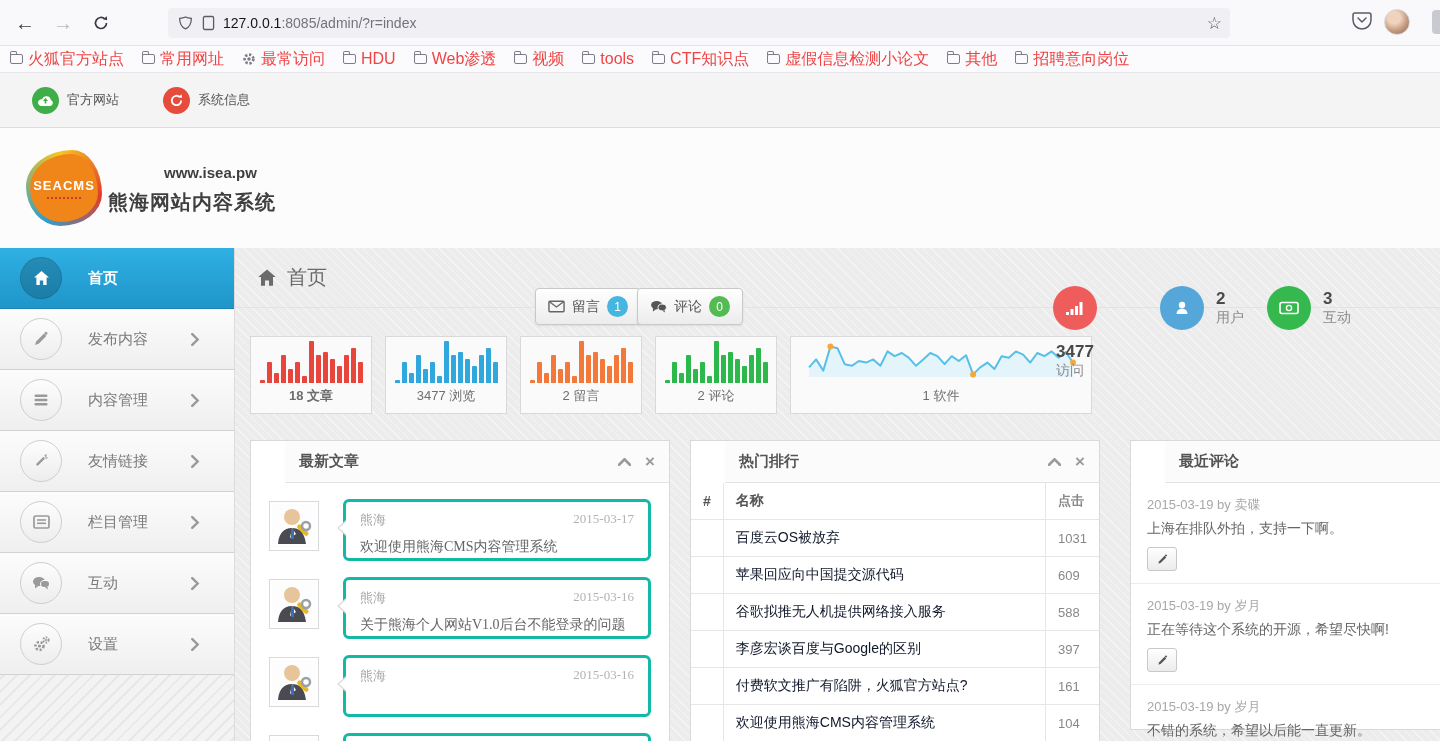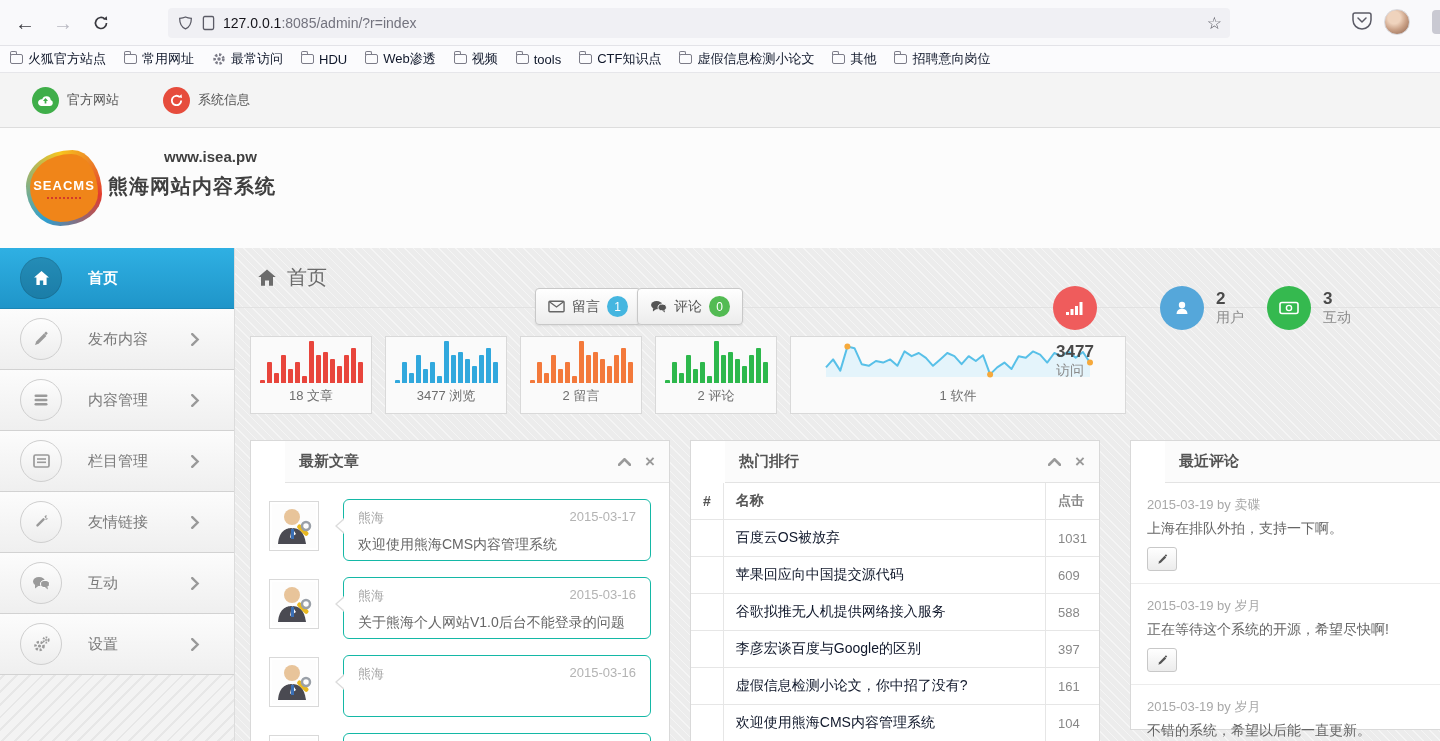--- a/index.html
+++ b/index.html
@@ -13,38 +13,38 @@
   .addr-bar { position:absolute; left:168px; top:8px; width:1062px; height:30px; background:#f0f0f4; border-radius:4px; display:flex; align-items:center; padding:0 10px; }
   .addr-text { font-size:14px; color:#15141a; margin-left:8px; white-space:nowrap; }
   .addr-text .muted { color:#73737e; }
   .addr-star { position:absolute; right:8px; top:5px; font-size:17px; color:#55555e; }
   .chrome-ic { position:absolute; top:9px; display:flex; align-items:center; justify-content:center; }
   .avatar-ic { width:26px; height:26px; border-radius:50%; background:radial-gradient(circle at 38% 32%, #efd3bd 0 28%, #caa187 55%, #8a5f49 100%); border:1px solid #d8d8dd; }
   .ext-sliver { position:absolute; right:-6px; top:10px; width:14px; height:24px; background:#c9c9d2; border-radius:4px; }
 
   
   .bookmarks { position:absolute; left:0; top:46px; width:1440px; height:27px; background:#fbfbfd; border-bottom:1px solid #e6e6ea; display:flex; align-items:center; gap:18px; padding-left:10px; z-index:29; }
-  .bm { display:flex; align-items:center; gap:5px; font-size:13px; color:#0f172a; white-space:nowrap; }
+  .bm { display:flex; align-items:center; gap:5px; font-size:16px; color:#ef4444; white-space:nowrap; }
   .folder { width:13px; height:10px; border:1.2px solid #7c7c88; border-radius:2px; position:relative; display:inline-block; }
   .folder::before { content:""; position:absolute; left:-1px; top:-4px; width:5px; height:3px; border:1.2px solid #7c7c88; border-bottom:none; border-radius:2px 2px 0 0; }
 
   
   .quickbar { position:absolute; left:0; top:73px; width:1440px; height:55px; background:#f4f4f4; border-bottom:1px solid #ddd; display:flex; align-items:center; gap:44px; padding-left:32px; z-index:28; }
   .qitem { display:flex; align-items:center; gap:8px; font-size:13px; color:#555; }
   .qcircle { width:27px; height:27px; border-radius:50%; display:flex; align-items:center; justify-content:center; }
   .qc-green { background:#3fae49; }
   .qc-red { background:#e64c3c; }
 
   
   .site-header { position:absolute; left:0; top:128px; width:1440px; height:120px; background:#fcfcfc; z-index:27; }
   .logo-ring { position:absolute; left:26px; top:22px; width:76px; height:76px; background:conic-gradient(from 210deg,#2e9fd0,#f7c51e 40%,#e23b2e 70%,#2e9fd0); border-radius:61% 39% 55% 45% / 48% 58% 42% 52%; display:flex; align-items:center; justify-content:center; }
   .logo-blob { width:68px; height:68px; background:#f08519; border-radius:61% 39% 55% 45% / 48% 58% 42% 52%; display:flex; flex-direction:column; align-items:center; justify-content:center; }
   .logo-txt { color:#fff; font-size:13px; font-weight:bold; letter-spacing:1px; }
   .logo-sub { width:34px; border-bottom:2px dotted #d43a2a; margin-top:4px; }
-  .brand { position:absolute; left:108px; top:20px; }
+  .brand { position:absolute; left:108px; top:36px; }
   .brand-url { font-size:15px; font-weight:bold; color:#3f3f3f; margin-left:56px; }
   .brand-name { font-size:20px; font-weight:bold; color:#3f3f3f; margin-top:8px; letter-spacing:1px; }
   .hdr-btn { position:absolute; top:160px; height:37px; background:linear-gradient(#ffffff,#ececec); border:1px solid #c8c8c8; border-radius:4px; box-shadow:0 1px 2px rgba(0,0,0,.08); display:flex; align-items:center; gap:7px; padding:0 12px; font-size:14px; color:#555; }
   .badge { width:21px; height:21px; border-radius:50%; color:#fff; font-size:12px; display:flex; align-items:center; justify-content:center; }
   .badge-blue { background:#45b6e0; }
   .badge-green { background:#53bb53; }
   .stat-group { position:absolute; top:158px; display:flex; align-items:center; gap:12px; }
   .stat-circle { width:44px; height:44px; border-radius:50%; display:flex; align-items:center; justify-content:center; }
   .sc-red { background:#ef5c5c; } .sc-blue { background:#55a7da; } .sc-green { background:#35b94f; }
   .stat-num { font-size:17px; font-weight:bold; color:#4a4a4a; line-height:20px; }
@@ -76,21 +76,21 @@
   
   .panel { position:absolute; background:#fff; border:1px solid #d9d9d9; }
   .panel-hd { height:42px; border-bottom:1px solid #e3e3e3; background:#fbfbfb; display:flex; align-items:center; padding:0 14px;margin-left:34px; }
   .panel-title { font-size:15px; font-weight:bold; color:#555; }
   .panel-tools { margin-left:auto; display:flex; align-items:center; gap:14px; }
   .panel-x { font-size:17px; font-weight:bold; color:#9a9a9a; line-height:1; cursor:pointer; }
 
   
   .article { position:relative; margin:16px 16px 0 16px; height:62px; }
   .art-avatar { position:absolute; left:2px; top:2px; width:50px; height:50px; background:#fff; border:1px solid #d9d9d9; padding:2px; }
-  .bubble { position:absolute; left:76px; right:2px; top:0; bottom:0; border:1px solid #14b8a6; border-radius:6px; background:#fff; padding:9px 14px; }
+  .bubble { position:absolute; left:76px; right:2px; top:0; bottom:0; border:3px solid #14b8a6; border-radius:6px; background:#fff; padding:9px 14px;font-family:Liberation Serif, serif; }
   .bubble::before { content:""; position:absolute; left:-9px; top:18px; border-top:8px solid transparent; border-bottom:8px solid transparent; border-right:9px solid #dcdcdc; }
   .bubble::after { content:""; position:absolute; left:-7.5px; top:19px; border-top:7px solid transparent; border-bottom:7px solid transparent; border-right:8px solid #fff; }
   .art-meta { display:flex; font-size:13px; color:#a5a5a5; }
   .art-date { margin-left:auto; color:#b3b3b3; }
   .art-title { font-size:14px; color:#666; margin-top:9px; }
 
   
   .hot-table { width:100%; border-collapse:collapse; font-size:14px; }
   .hot-table th, .hot-table td { border:1px solid #e6e6e6; border-top:none; padding:9px 12px; text-align:left; color:#0f172a; }
   .hot-table th { font-weight:bold; color:#555; }
@@ -310,39 +310,39 @@
           <rect x="1.5" y="9.9" width="13" height="2.6" rx="1.3" fill="#9a9a9a"></rect>
         </svg>
     </div>
     <div class="side-lbl">内容管理</div>
     <svg class="side-chev" width="9" height="13" viewBox="0 0 8 12">
         <polyline points="1,1 6,6 1,11" fill="none" stroke="#999" stroke-width="2.2" stroke-linecap="round"></polyline>
       </svg>
   </div>
   <div class="side-item">
     <div class="side-ic">
+      <svg width="16" height="16" viewBox="0 0 16 16">
+          <rect x="2" y="7.2" width="11" height="2.4" rx="1.2" transform="rotate(-45 7.5 8.4)" fill="#9a9a9a"></rect>
+          <path d="M12 2 l1 2 M14.5 4.5 l-2 1 M13.5 1.5 l-1.5 1.5" stroke="#9a9a9a" stroke-width="1.2"></path>
+        </svg>
+    </div>
+    <div class="side-lbl">友情链接</div>
+    <svg class="side-chev" width="9" height="13" viewBox="0 0 8 12">
+        <polyline points="1,1 6,6 1,11" fill="none" stroke="#999" stroke-width="2.2" stroke-linecap="round"></polyline>
+      </svg>
+  </div>
+  <div class="side-item">
+    <div class="side-ic">
       <svg width="17" height="14" viewBox="0 0 17 14">
           <rect x="1" y="1" width="15" height="12" rx="1.5" fill="none" stroke="#9a9a9a" stroke-width="1.7"></rect>
           <rect x="4" y="4.2" width="9" height="1.6" fill="#9a9a9a"></rect>
           <rect x="4" y="7.5" width="9" height="1.6" fill="#9a9a9a"></rect>
         </svg>
     </div>
     <div class="side-lbl">栏目管理</div>
-    <svg class="side-chev" width="9" height="13" viewBox="0 0 8 12">
-        <polyline points="1,1 6,6 1,11" fill="none" stroke="#999" stroke-width="2.2" stroke-linecap="round"></polyline>
-      </svg>
-  </div>
-  <div class="side-item">
-    <div class="side-ic">
-      <svg width="16" height="16" viewBox="0 0 16 16">
-          <rect x="2" y="7.2" width="11" height="2.4" rx="1.2" transform="rotate(-45 7.5 8.4)" fill="#9a9a9a"></rect>
-          <path d="M12 2 l1 2 M14.5 4.5 l-2 1 M13.5 1.5 l-1.5 1.5" stroke="#9a9a9a" stroke-width="1.2"></path>
-        </svg>
-    </div>
-    <div class="side-lbl">友情链接</div>
     <svg class="side-chev" width="9" height="13" viewBox="0 0 8 12">
         <polyline points="1,1 6,6 1,11" fill="none" stroke="#999" stroke-width="2.2" stroke-linecap="round"></polyline>
       </svg>
   </div>
   <div class="side-item">
     <div class="side-ic">
       <svg width="18" height="14" viewBox="0 0 18 14">
           <ellipse cx="7" cy="5.5" rx="6" ry="4.5" fill="#9a9a9a"></ellipse>
           <polygon points="3,9 3,12.5 7,9.5" fill="#9a9a9a"></polygon>
           <ellipse cx="13" cy="8" rx="4.5" ry="3.6" fill="#9a9a9a" stroke="#fff" stroke-width="1"></ellipse>
@@ -372,21 +372,21 @@
 
 <div class="main">
   <div class="breadcrumb">
     <svg width="20" height="19" viewBox="0 0 16 15">
         <path d="M8 1 L15 7 H12.8 V14 H9.6 V9.8 H6.4 V14 H3.2 V7 H1 Z" fill="#6b6b6b"></path>
       </svg>
     <span class="breadcrumb-txt">首页</span>
   </div>
 
   <div class="stats-row">
-    <div class="stat-box" style="left:15px; width:122px;">
+    <div class="stat-box" style="left:15px; width:122px;font-weight:bold;">
       <div class="spark">
           <div class="spark-bar" style="height: 3.5px; background: rgb(232, 69, 60);"></div>
           <div class="spark-bar" style="height: 21px; background: rgb(232, 69, 60);"></div>
           <div class="spark-bar" style="height: 10.5px; background: rgb(232, 69, 60);"></div>
           <div class="spark-bar" style="height: 28px; background: rgb(232, 69, 60);"></div>
           <div class="spark-bar" style="height: 14px; background: rgb(232, 69, 60);"></div>
           <div class="spark-bar" style="height: 21px; background: rgb(232, 69, 60);"></div>
           <div class="spark-bar" style="height: 7px; background: rgb(232, 69, 60);"></div>
           <div class="spark-bar" style="height: 42px; background: rgb(232, 69, 60);"></div>
           <div class="spark-bar" style="height: 28px; background: rgb(232, 69, 60);"></div>
@@ -452,21 +452,21 @@
           <div class="spark-bar" style="height: 28px; background: rgb(45, 184, 76);"></div>
           <div class="spark-bar" style="height: 31.5px; background: rgb(45, 184, 76);"></div>
           <div class="spark-bar" style="height: 24.5px; background: rgb(45, 184, 76);"></div>
           <div class="spark-bar" style="height: 17.5px; background: rgb(45, 184, 76);"></div>
           <div class="spark-bar" style="height: 28px; background: rgb(45, 184, 76);"></div>
           <div class="spark-bar" style="height: 35px; background: rgb(45, 184, 76);"></div>
           <div class="spark-bar" style="height: 21px; background: rgb(45, 184, 76);"></div>
         </div>
       <div class="stat-box-lbl">2 评论</div>
     </div>
-    <div class="stat-box" style="left:555px; width:336px;">
+    <div class="stat-box" style="left:555px; width:302px;">
       <div class="spark" style="height:48px;">
           <svg width="272" height="46">
             <polygon points="4,40 4.0,30.4 11.1,22.4 18.3,33.6 25.4,9.6 32.5,11.2 39.7,27.2 46.8,28.8 53.9,24.0 61.1,25.6 68.2,22.4 75.4,28.8 82.5,14.4 89.6,19.2 96.8,16.0 103.9,20.8 111.0,28.8 118.2,22.4 125.3,16.0 132.4,19.2 139.6,27.2 146.7,19.2 153.8,24.0 161.0,18.2 168.1,37.4 175.2,30.4 182.4,25.6 189.5,32.0 196.6,19.2 203.8,20.8 210.9,14.4 218.1,17.6 225.2,25.6 232.3,16.0 239.5,19.2 246.6,14.4 253.7,20.8 260.9,15.0 268.0,25.6 268,40" fill="#e4f4fb"></polygon>
             <polyline points="4.0,30.4 11.1,22.4 18.3,33.6 25.4,9.6 32.5,11.2 39.7,27.2 46.8,28.8 53.9,24.0 61.1,25.6 68.2,22.4 75.4,28.8 82.5,14.4 89.6,19.2 96.8,16.0 103.9,20.8 111.0,28.8 118.2,22.4 125.3,16.0 132.4,19.2 139.6,27.2 146.7,19.2 153.8,24.0 161.0,18.2 168.1,37.4 175.2,30.4 182.4,25.6 189.5,32.0 196.6,19.2 203.8,20.8 210.9,14.4 218.1,17.6 225.2,25.6 232.3,16.0 239.5,19.2 246.6,14.4 253.7,20.8 260.9,15.0 268.0,25.6" fill="none" stroke="#58c0e8" stroke-width="2" stroke-linejoin="round"></polyline>
             <circle cx="25.405405405405407" cy="9.600000000000001" r="3" fill="#f6a93b"></circle>
             <circle cx="168.1081081081081" cy="37.44" r="3" fill="#f6a93b"></circle>
             <circle cx="268" cy="25.6" r="3" fill="#f6a93b"></circle>
           </svg>
         </div>
       <div class="stat-box-lbl">1 软件</div>
@@ -589,21 +589,21 @@
             <td>谷歌拟推无人机提供网络接入服务</td>
             <td>588</td>
           </tr>
         <tr>
             <td></td>
             <td>李彦宏谈百度与Google的区别</td>
             <td>397</td>
           </tr>
         <tr>
             <td></td>
-            <td>虚假信息检测小论文，你中招了没有?</td>
+            <td>付费软文推广有陷阱，火狐官方站点?</td>
             <td>161</td>
           </tr>
         <tr>
             <td></td>
             <td>欢迎使用熊海CMS内容管理系统</td>
             <td>104</td>
           </tr>
 
       </tbody>
     </table>

